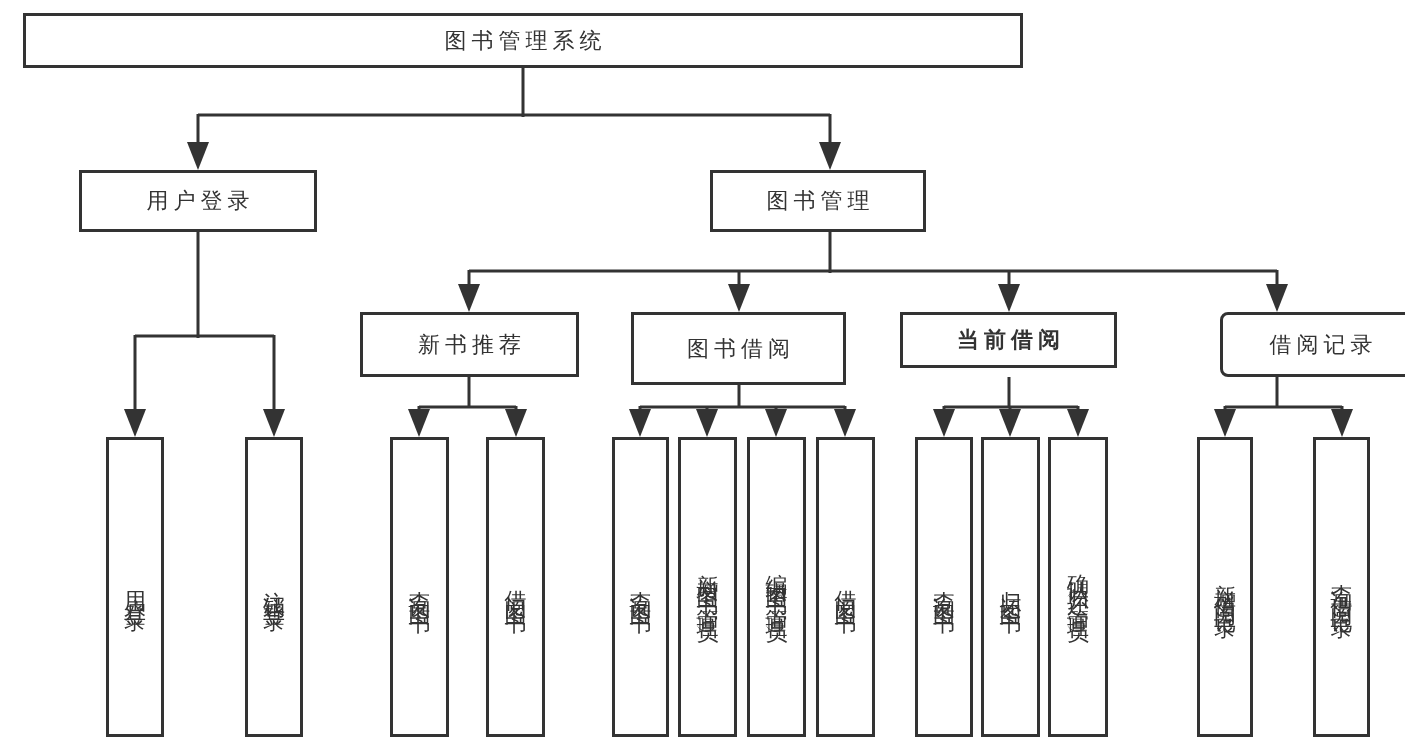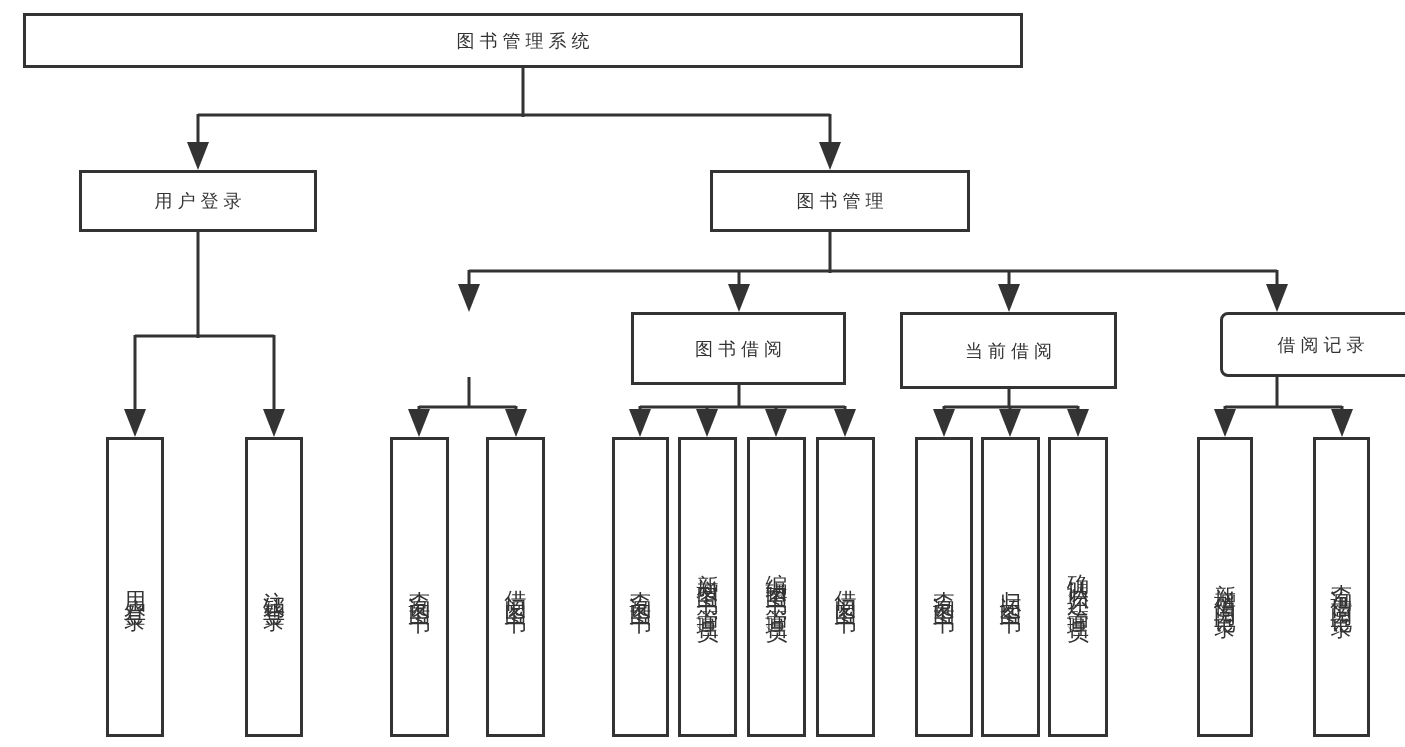--- a/index.html
+++ b/index.html
@@ -9,32 +9,32 @@
     font-family:"Liberation Sans","DejaVu Sans",sans-serif;
     color:#333333;
   }
   .connectors { position:absolute; left:0; top:0; width:1405px; height:747px; }
   .box {
     position:absolute; box-sizing:border-box;
     border:3px solid #333333; background:#ffffff;
     display:flex; align-items:center; justify-content:center;
     color:#333333;
   }
-  .hlabel { font-size:18px; letter-spacing:5px; text-indent:5px; white-space:nowrap; }
+  .hlabel { font-size:22px; letter-spacing:5px; text-indent:5px; white-space:nowrap; }
   .vtext {
     writing-mode:vertical-rl; text-orientation:mixed;
     font-size:22px; letter-spacing:7px; line-height:1.1; white-space:nowrap;
   }
   
   .b-root   { left:23px;  top:13px;  width:1000px; height:55px; }
   .b-l2a    { left:79px;  top:170px; width:238px;  height:62px; }
-  .b-l2b    { left:710px; top:170px; width:260px;  height:62px; }
+  .b-l2b    { left:710px; top:170px; width:216px;  height:62px; }
   .b-l3a    { left:360px; top:312px; width:219px;  height:65px; }
   .b-l3b    { left:631px; top:312px; width:215px;  height:73px; }
-  .b-l3c    { left:900px; top:312px; width:217px;  height:77px; }
+  .b-l3c    { left:900px; top:312px; width:217px;  height:56px;font-weight:bold; }
   .b-l3d    { left:1220px;top:312px; width:202px;  height:65px;border-radius:8px; }
   .vb       { top:437px; height:300px; }
   .b-a1 { left:106px;  width:58px; }
   .b-a2 { left:245px;  width:58px; }
   .b-b1 { left:390px;  width:59px; }
   .b-b2 { left:486px;  width:59px; }
   .b-c1 { left:612px;  width:57px; }
   .b-c2 { left:678px;  width:59px; }
   .b-c3 { left:747px;  width:59px; }
   .b-c4 { left:816px;  width:59px; }
@@ -95,20 +95,23 @@
     <span class="hlabel">图书管理系统</span>
   </div>
 
   <div class="box b-l2a">
     <span class="hlabel">用户登录</span>
   </div>
   <div class="box b-l2b">
     <span class="hlabel">图书管理</span>
   </div>
 
+  <div class="box b-l3a">
+    <span class="hlabel">新书推荐</span>
+  </div>
   <div class="box b-l3b">
     <span class="hlabel">图书借阅</span>
   </div>
   <div class="box b-l3c">
     <span class="hlabel">当前借阅</span>
   </div>
   <div class="box b-l3d">
     <span class="hlabel">借阅记录</span>
   </div>
 

